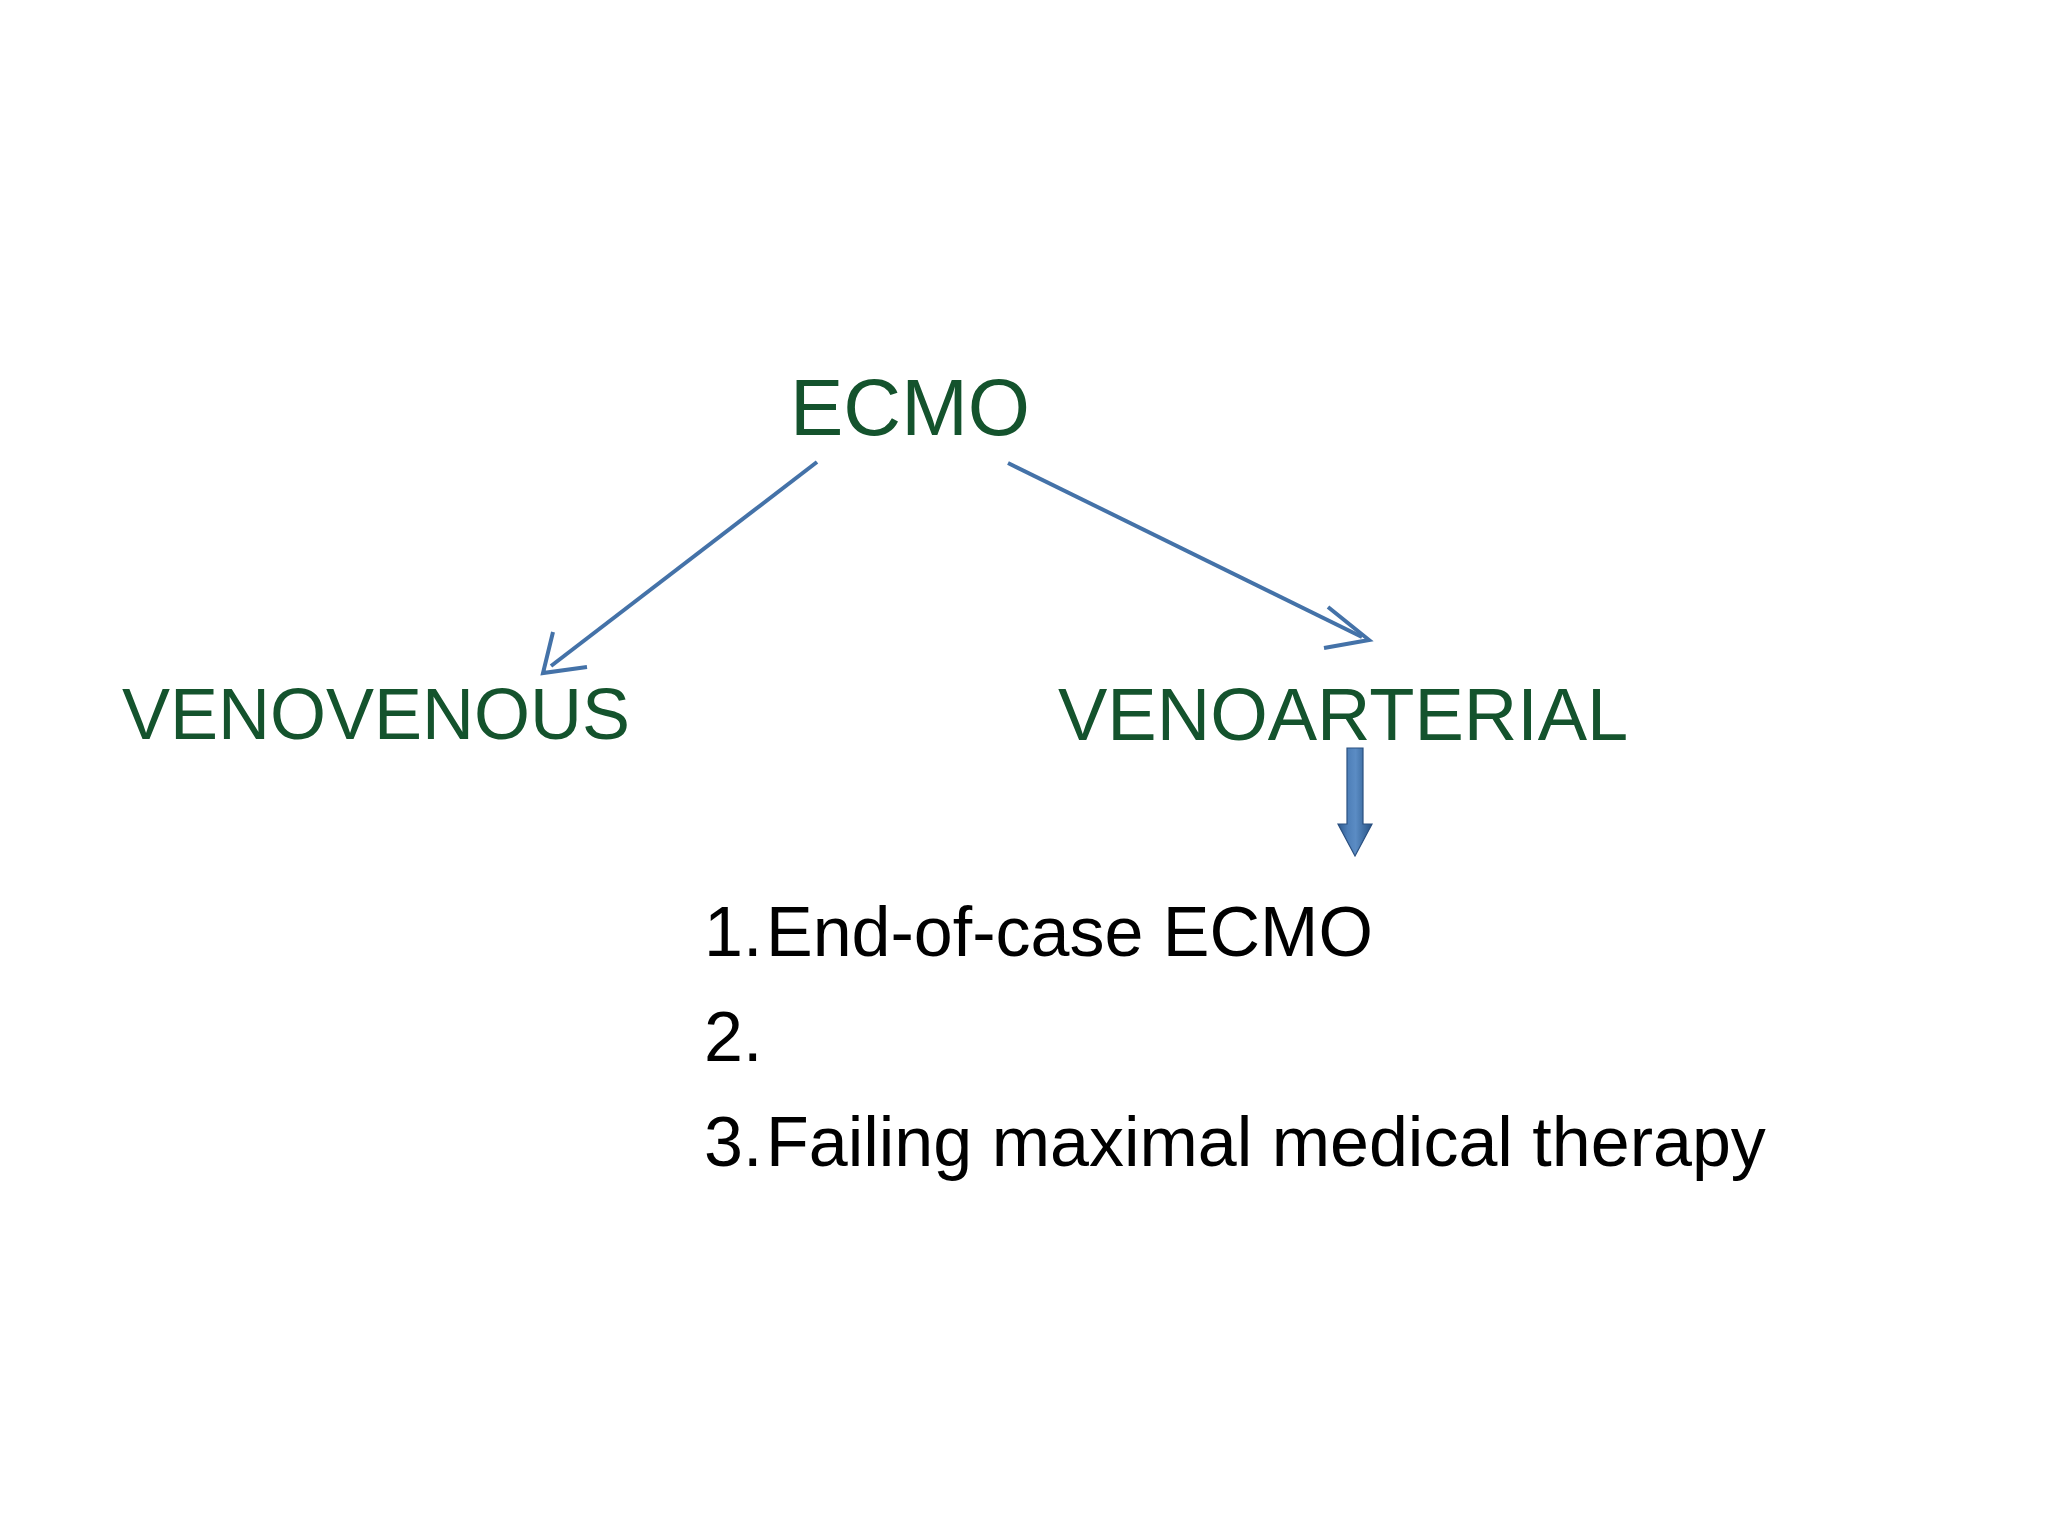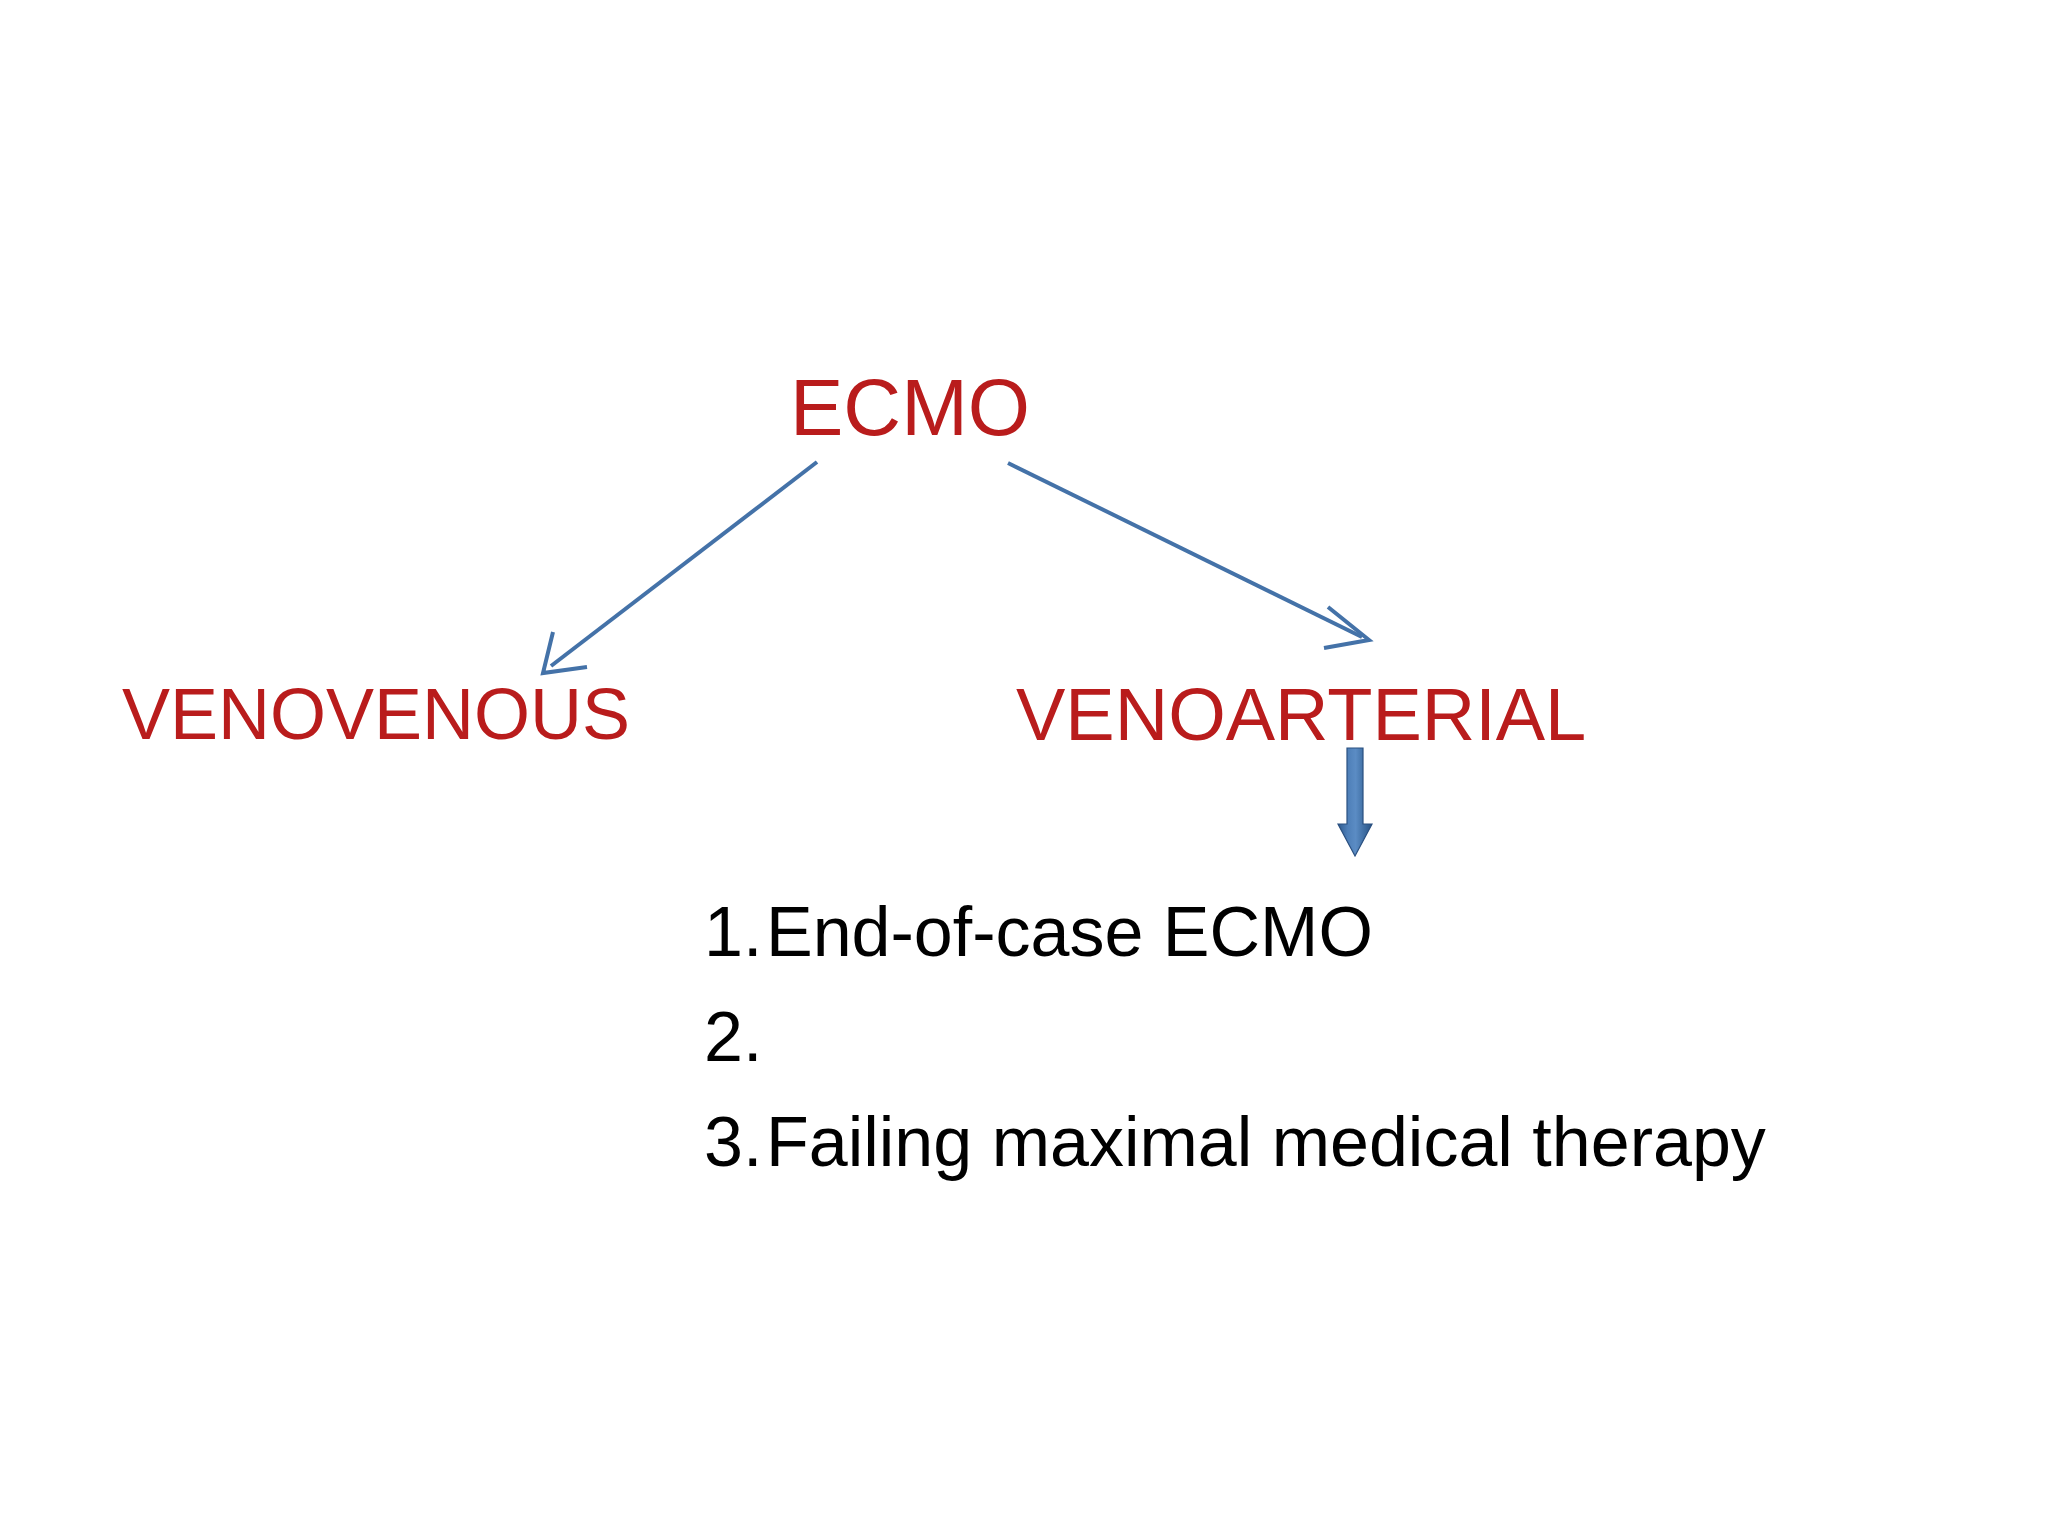--- a/index.html
+++ b/index.html
@@ -23,39 +23,39 @@
     position: absolute;
     left: 0;
     top: 0;
     width: 2048px;
     height: 1536px;
     pointer-events: none;
   }
   .node-text {
     position: absolute;
     white-space: nowrap;
-    color: #b91c1c;
+    color: #14532d;
     font-weight: 400;
     line-height: 1.0;
     letter-spacing: 0px;
   }
   #root-node {
     left: 0;
     top: 368px;
     width: 1820px;
     text-align: center;
     font-size: 80px;
   }
   #branch-venovenous {
     left: 122px;
     top: 678px;
     font-size: 72px;
   }
   #branch-venoarterial {
-    left: 1016px;
+    left: 1058px;
     top: 678px;
     font-size: 74px;
   }
   #indications-list {
     position: absolute;
     left: 704px;
     top: 880px;
     margin: 0;
     padding: 0;
     list-style: none;

